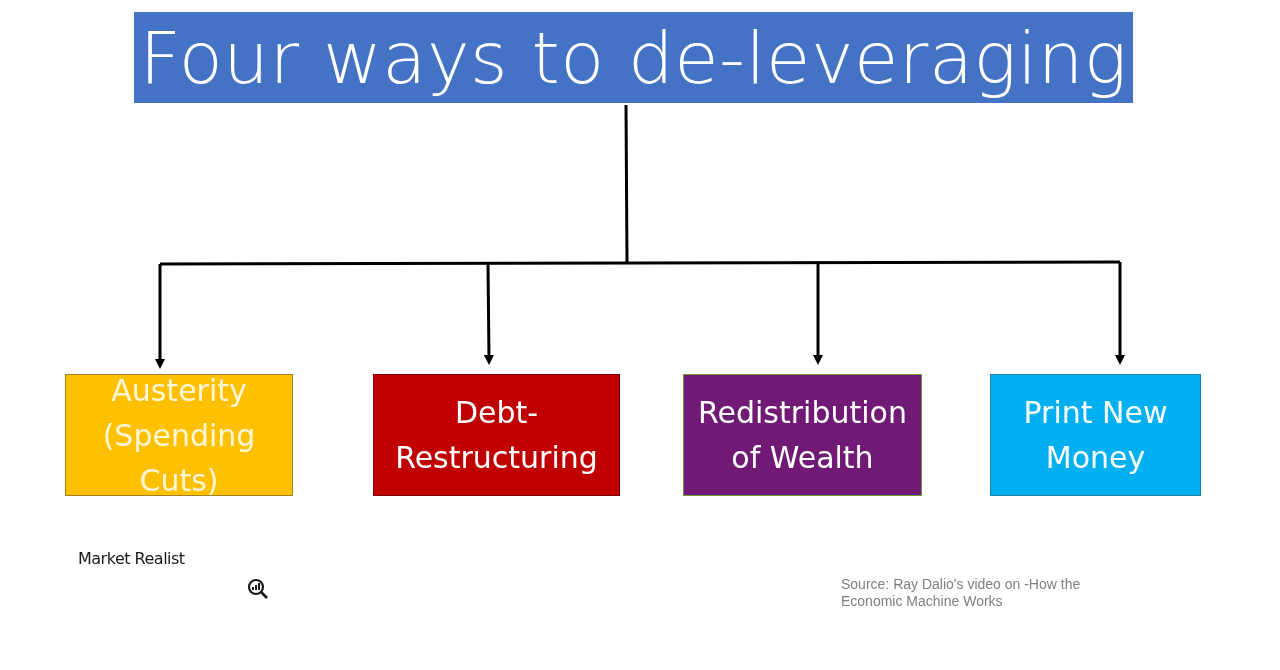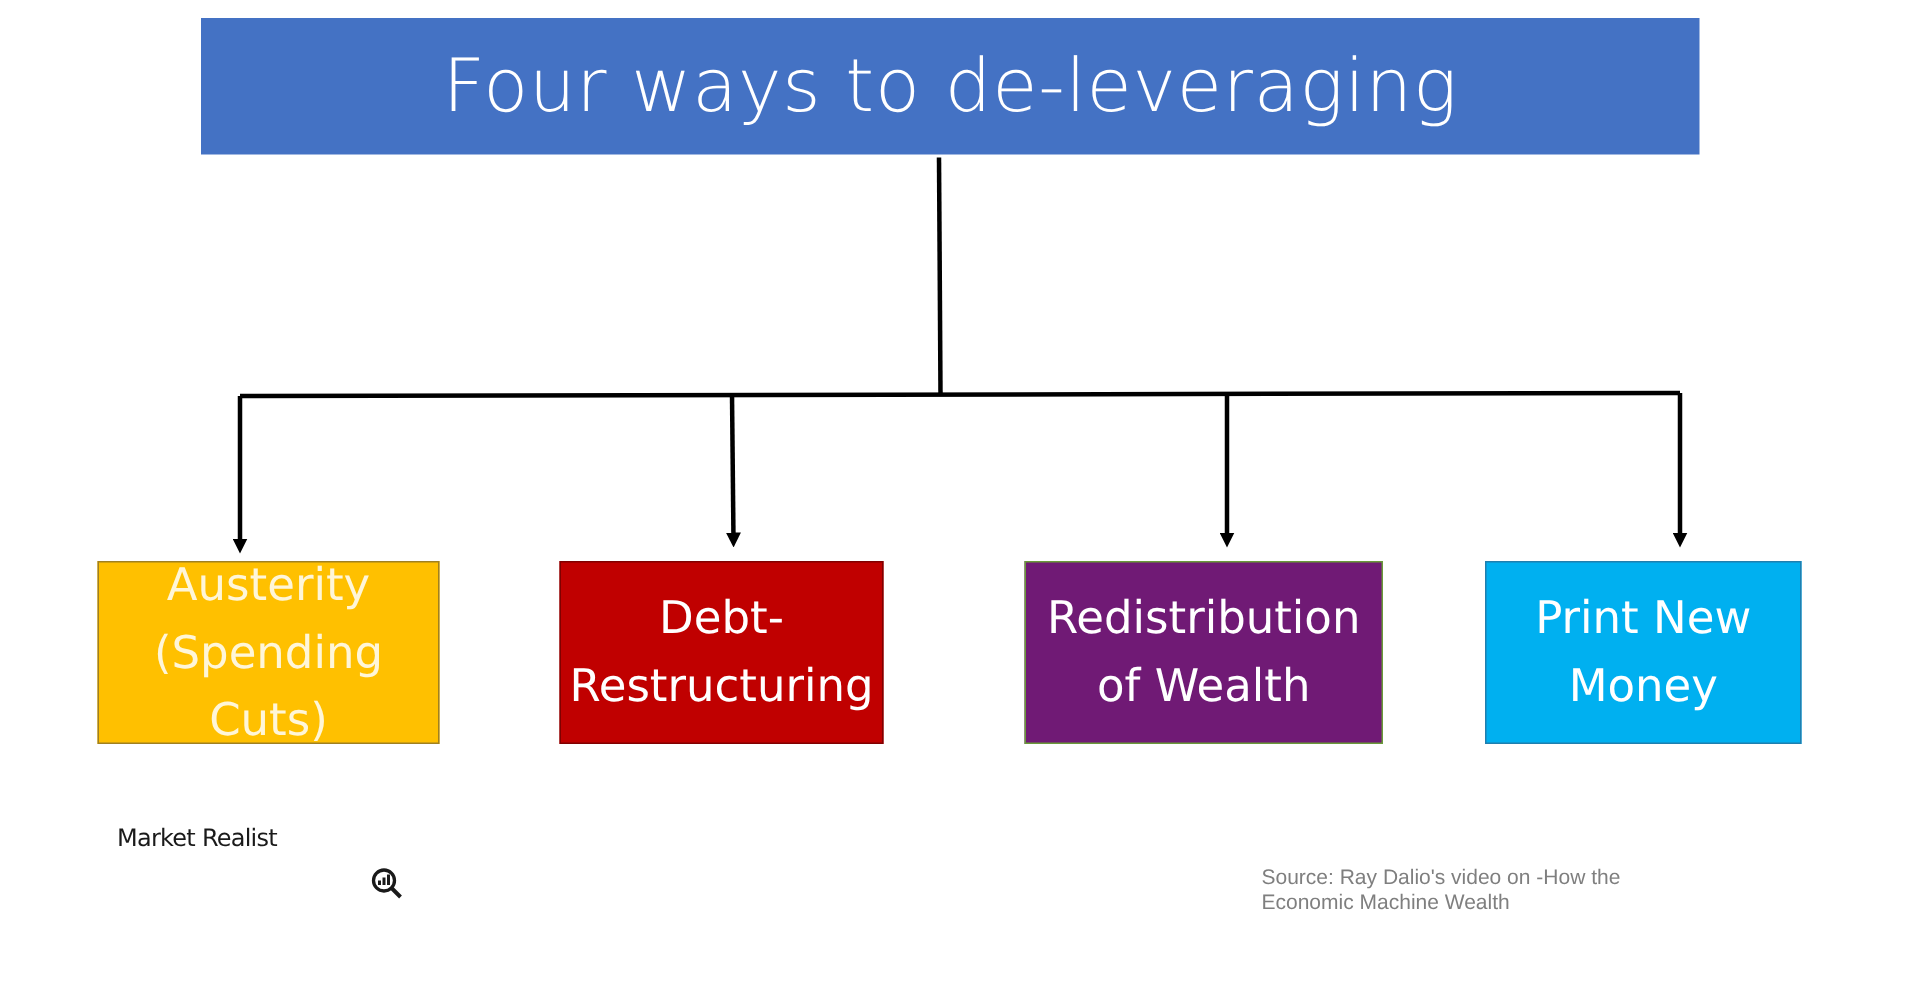--- a/index.html
+++ b/index.html
@@ -1,23 +1,23 @@
 <!DOCTYPE html>
 <html><head>
 <meta charset="utf-8">
 <style>
   html, body { margin:0; padding:0; }
   body { width:1280px; height:670px; background:#ffffff; position:relative; overflow:hidden; font-family:"Liberation Sans", sans-serif; }
   .title-box { position:absolute; left:134px; top:12px; width:999px; height:91px; background:#4472c4; display:flex; align-items:center; justify-content:center; }
-  .title-box span { color:#ffffff; font-family:"DejaVu Sans", sans-serif; font-size:49px; font-weight:300; letter-spacing:0.5px; }
+  .title-box span { color:#ffffff; font-family:"DejaVu Sans", sans-serif; font-size:72px; font-weight:300; letter-spacing:0.5px; }
   svg.lines { position:absolute; left:0; top:0; width:1280px; height:670px; }
   .node { position:absolute; top:374px; height:122px; display:flex; align-items:center; justify-content:center; text-align:center; color:#ffffff; font-family:"DejaVu Sans", sans-serif; font-size:30px; line-height:45px; box-sizing:border-box; border:1px solid #7a6a3a; }
   .node span { white-space:pre-line; }
   .n1 { left:65px; width:228px; background:#ffc000; color:#fff6d8; border-color:#a08020; }
-  .n2 { left:373px; width:216px; background:#c00000; border-color:#800000; }
+  .n2 { left:373px; width:247px; background:#c00000; border-color:#800000; }
   .n3 { left:683px; width:239px; background:#701a75; border-color:#6a9a3a; }
   .n4 { left:990px; width:211px; background:#00b0f0; border-color:#1f7faf; }
   .logo { position:absolute; left:78px; top:549px; font-size:16px; color:#1a1a1a; font-family:"DejaVu Sans", sans-serif; letter-spacing:-0.5px; }
   .logo-icon { position:absolute; left:246px; top:578px; width:24px; height:24px; }
   .source { position:absolute; left:841px; top:576px; font-size:14px; line-height:17px; color:#7f7f7f; width:300px; }
 </style>
 </head>
 <body>
 
 <div class="title-box">
@@ -58,13 +58,13 @@
 
 <div class="logo">Market Realist</div>
 <svg class="logo-icon" viewBox="0 0 24 24">
   <circle cx="10" cy="9" r="7" fill="none" stroke="#1a1a1a" stroke-width="2.2"></circle>
   <line x1="15" y1="14" x2="21" y2="20" stroke="#1a1a1a" stroke-width="2.6"></line>
   <rect x="6" y="9" width="2" height="3" fill="#1a1a1a"></rect>
   <rect x="9" y="7" width="2" height="5" fill="#1a1a1a"></rect>
   <rect x="12" y="5" width="2" height="7" fill="#1a1a1a"></rect>
 </svg>
 
-<div class="source">Source: Ray Dalio's video on -How the Economic Machine Wealth</div>
+<div class="source">Source: Ray Dalio's video on -How the Economic Machine Works</div>
 
 </body></html>

